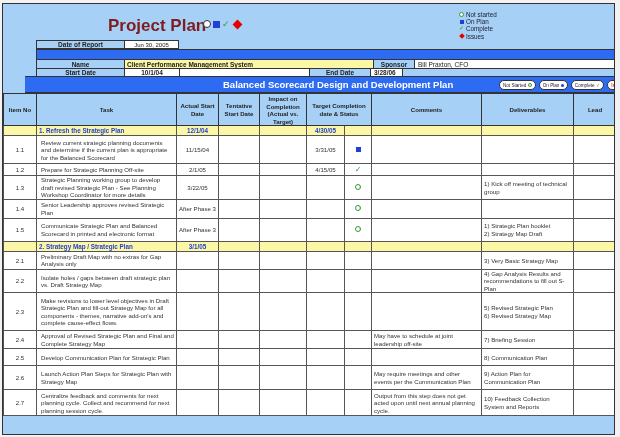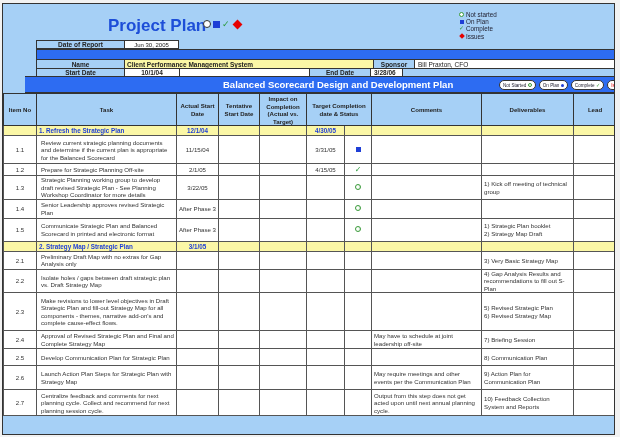--- a/index.html
+++ b/index.html
@@ -2,21 +2,21 @@
 <html><head>
 <meta charset="utf-8">
 <style>
   * { box-sizing: border-box; margin: 0; padding: 0; }
   html, body { width: 620px; height: 437px; background: #f2f2f2; overflow: hidden; }
   body { font-family: "Liberation Sans", sans-serif; color: #222; }
   .sheet { position: absolute; left: 2px; top: 3px; width: 613px; height: 432px; background: #a6d0f6; border: 1px solid #333; overflow: hidden; }
 
   
   .title-wrap { position: absolute; left: 0; top: 0; width: 613px; height: 40px; }
-  .title { position: absolute; left: 105px; top: 12px; font-size: 17px; font-weight: bold; color: #1d4ed8; }
+  .title { position: absolute; left: 105px; top: 12px; font-size: 17px; font-weight: bold; color: #7f1d1d; }
   .title-icons { position: absolute; left: 200px; top: 16px; display: flex; align-items: center; gap: 2px; }
   .ic-circle { width: 8px; height: 8px; border-radius: 50%; border: 1.5px solid #333; background: #fff; display: inline-block; }
   .ic-square { width: 7px; height: 7px; background: #1f3fd6; display: inline-block; }
   .ic-check { color: #2a9a3a; font-size: 9px; line-height: 8px; }
   .ic-diamond { width: 7px; height: 7px; background: #e60000; transform: rotate(45deg); display: inline-block; margin-left: 2px; }
 
   .legend { position: absolute; left: 456px; top: 7px; font-size: 6.3px; line-height: 7.2px; color: #223; }
   .legend-row { display: flex; align-items: center; gap: 2px; }
   .lg-nstart { width: 5px; height: 5px; border-radius: 50%; border: 1px solid #3a9a3a; background: #fff; display: inline-block; }
   .lg-onplan { width: 4px; height: 4px; background: #1f3fd6; display: inline-block; margin: 0 0.5px; }

